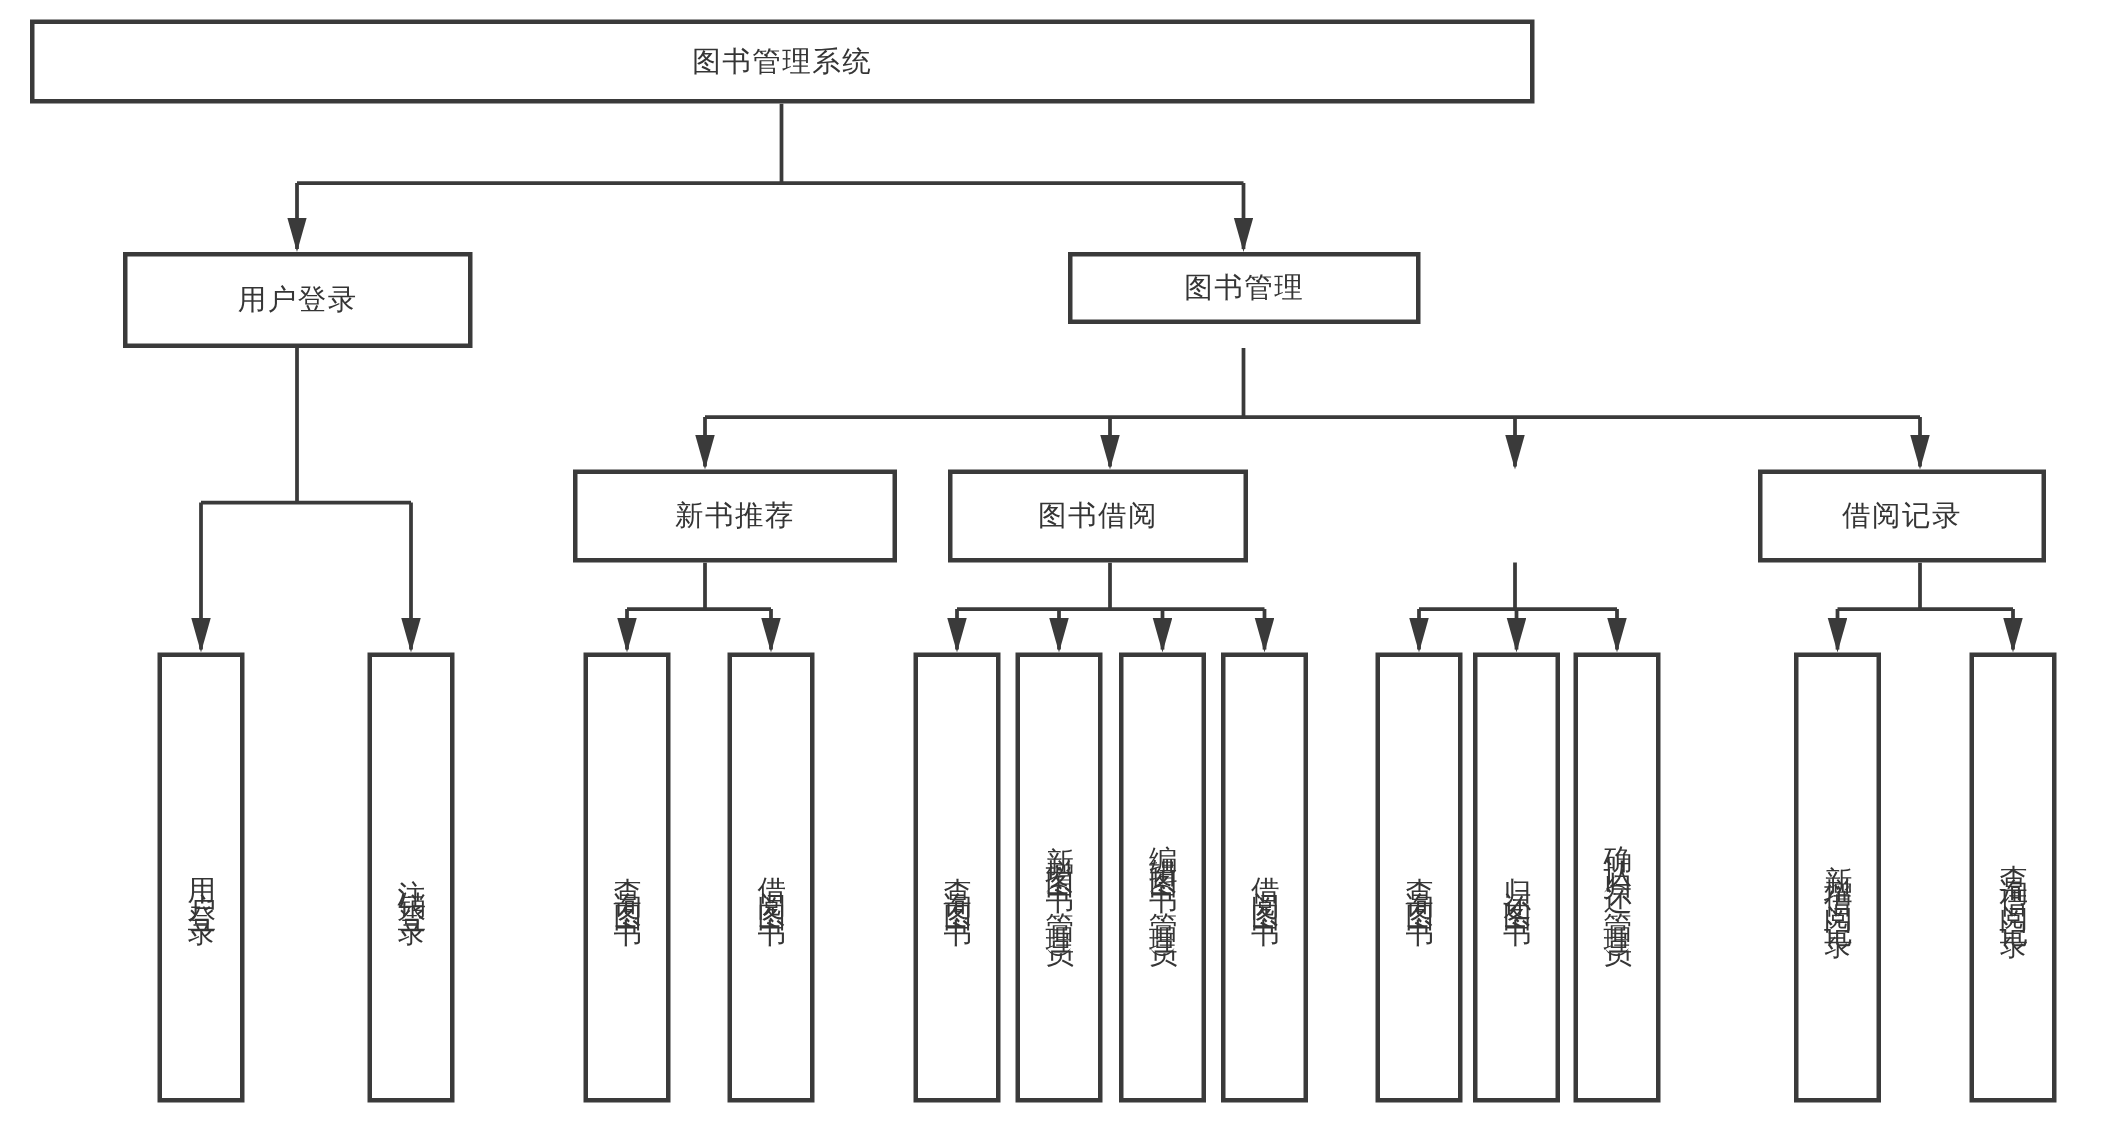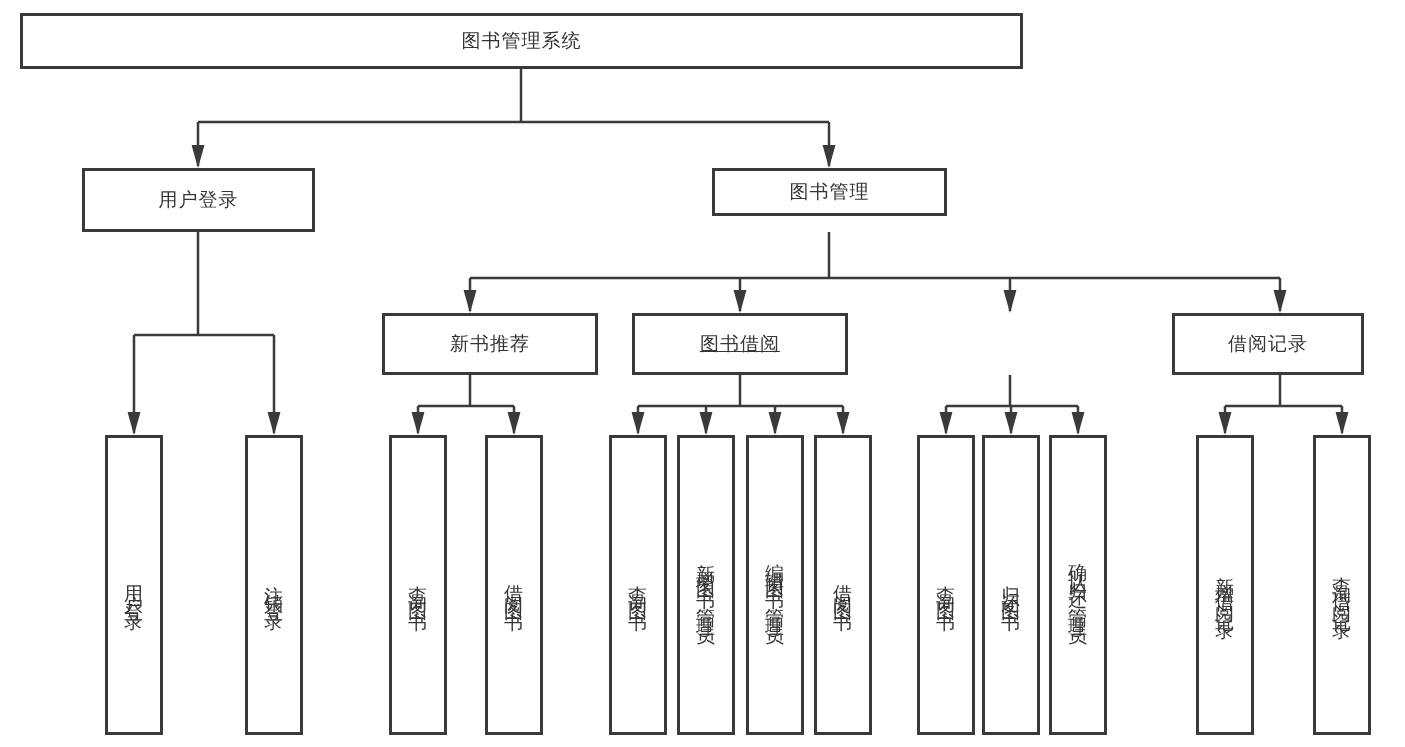--- a/index.html
+++ b/index.html
@@ -121,21 +121,21 @@
       <path class="ln" d="M1342,406 V433" marker-end="url(#arrowhead)"></path>
     </g>
   </svg>
 
   <div class="box" style="left:20px;top:13px;width:1003px;height:56px;">图书管理系统</div>
 
   <div class="box" style="left:82px;top:168px;width:233px;height:64px;">用户登录</div>
   <div class="box" style="left:712px;top:168px;width:235px;height:48px;">图书管理</div>
 
   <div class="box" style="left:362px;top:313px;width:216px;height:62px;margin-left:20px;">新书推荐</div>
-  <div class="box" style="left:632px;top:313px;width:216px;height:62px;text-decoration:underline;">图书借阅</div>
+  <div class="box" style="left:632px;top:313px;width:200px;height:62px;">图书借阅</div>
   <div class="box" style="left:1172px;top:313px;width:192px;height:62px;">借阅记录</div>
 
   <div class="box leaf" style="left:105px;top:435px;width:58px;height:300px;">用户登录</div>
   <div class="box leaf" style="left:245px;top:435px;width:58px;height:300px;">注销登录</div>
 
   <div class="box leaf" style="left:389px;top:435px;width:58px;height:300px;">查询图书</div>
   <div class="box leaf" style="left:485px;top:435px;width:58px;height:300px;">借阅图书</div>
 
   <div class="box leaf" style="left:609px;top:435px;width:58px;height:300px;">查询图书</div>
   <div class="box leaf" style="left:677px;top:435px;width:58px;height:300px;">新增图书（管理员）</div>

